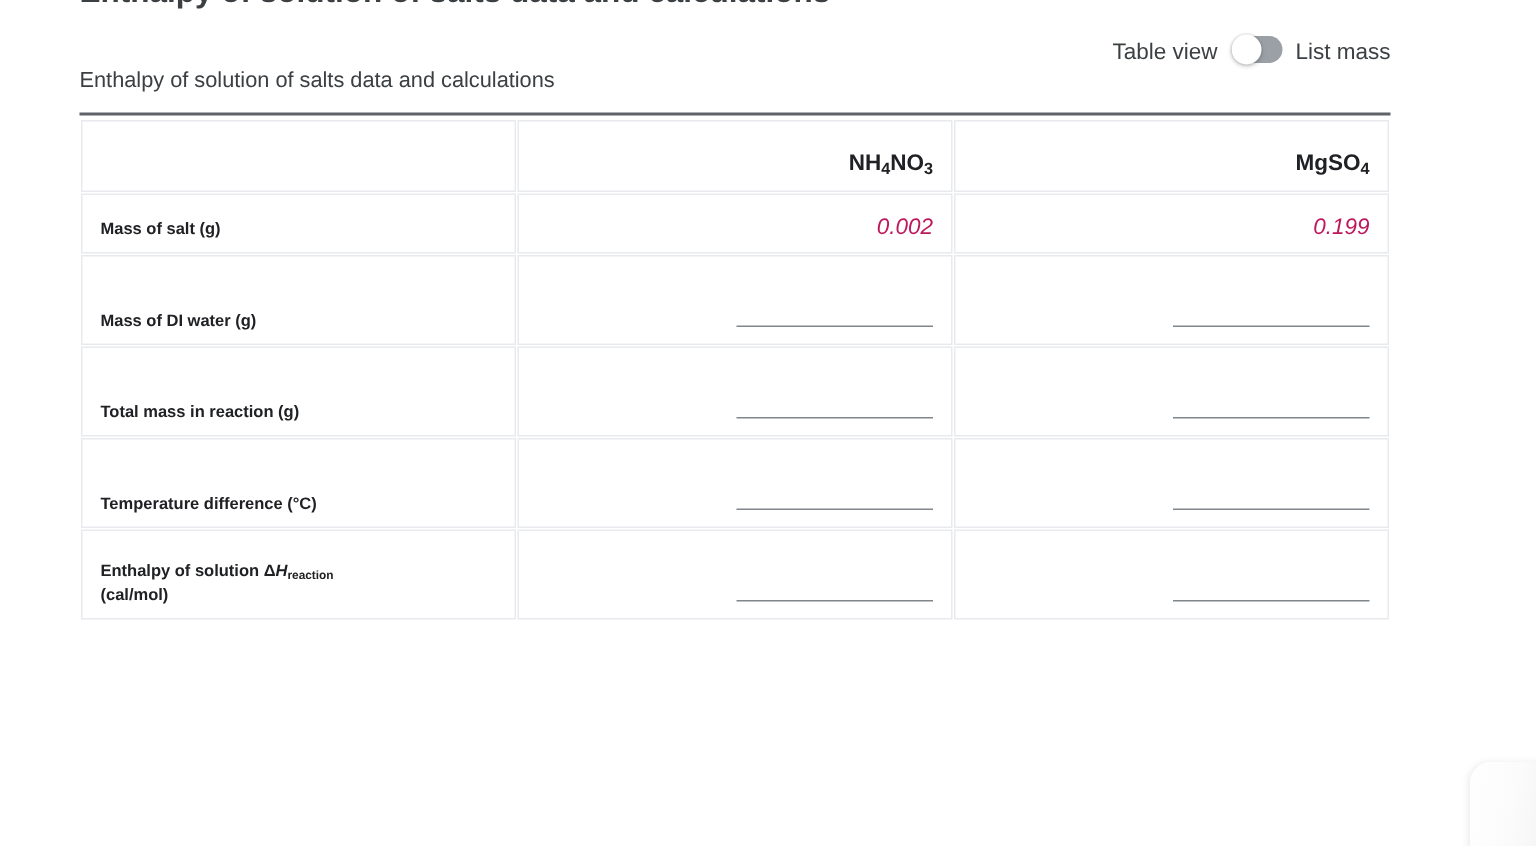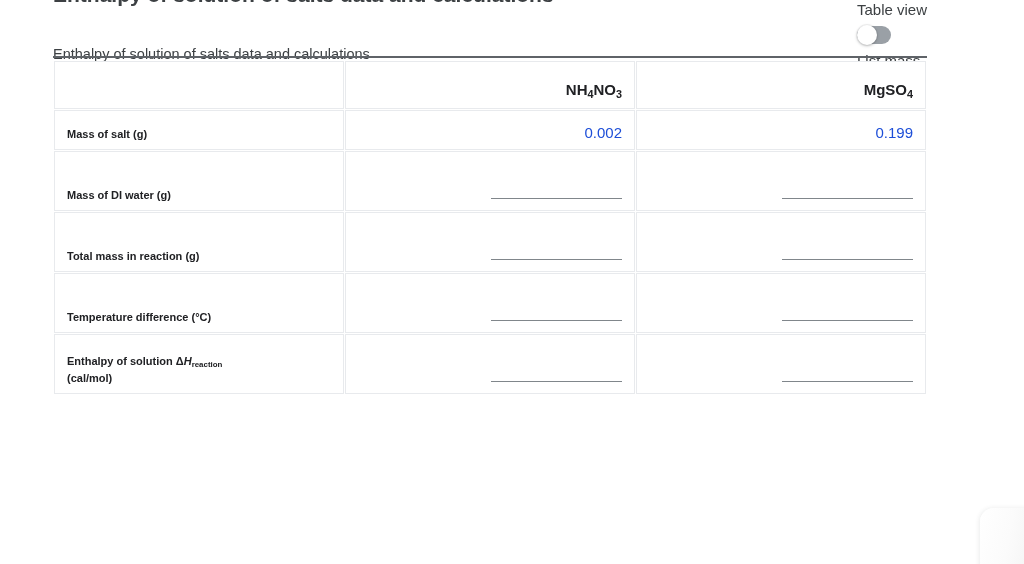--- a/index.html
+++ b/index.html
@@ -33,26 +33,25 @@
     font-size: 21px;
     font-weight: 700;
     color: #3c4043;
     white-space: nowrap;
   }
 
   
   .view-toggle-row {
     position: absolute;
     right: 97px;
-    top: 2px;
+    top: 18px;
     display: flex;
-    align-items: flex-start;
+    align-items: flex-end;
     gap: 9px;
     height: 24px;
-    flex-direction: column;
   }
   .toggle-label {
     font-size: 15px;
     color: #3c4043;
     line-height: 1;
     white-space: nowrap;
   }
   .switch {
     width: 34px;
     height: 18px;
@@ -81,21 +80,21 @@
     font-size: 14.5px;
     color: #3c4043;
     line-height: 1.2;
     white-space: nowrap;
   }
 
   
   .table-wrap {
     position: absolute;
     left: 53px;
-    top: 56px;
+    top: 75px;
     width: 874px;
     border-top: 2px solid #5f6368;
     box-sizing: border-box;
   }
   table.data-table {
     border-collapse: separate;
     border-spacing: 1px;
     width: 874px;
     table-layout: fixed;
     margin-top: 2px;
@@ -130,23 +129,24 @@
     font-weight: 700;
     color: #202124;
     line-height: 1.3;
     vertical-align: bottom;
     padding-bottom: 10px;
   }
   td.value-cell {
     text-align: right;
     font-size: 15px;
     font-weight: 400;
-    color: #1d4ed8;
+    color: #be185d;
     vertical-align: bottom;
     padding-bottom: 9px;
+    font-style: italic;
   }
   tr.r-short td { height: 40px; }
   tr.r-tall  td { height: 60px; }
 
   .blank-input {
     display: inline-block;
     width: 131px;
     height: 1px;
     border-bottom: 1px solid #80868b;
     vertical-align: bottom;

